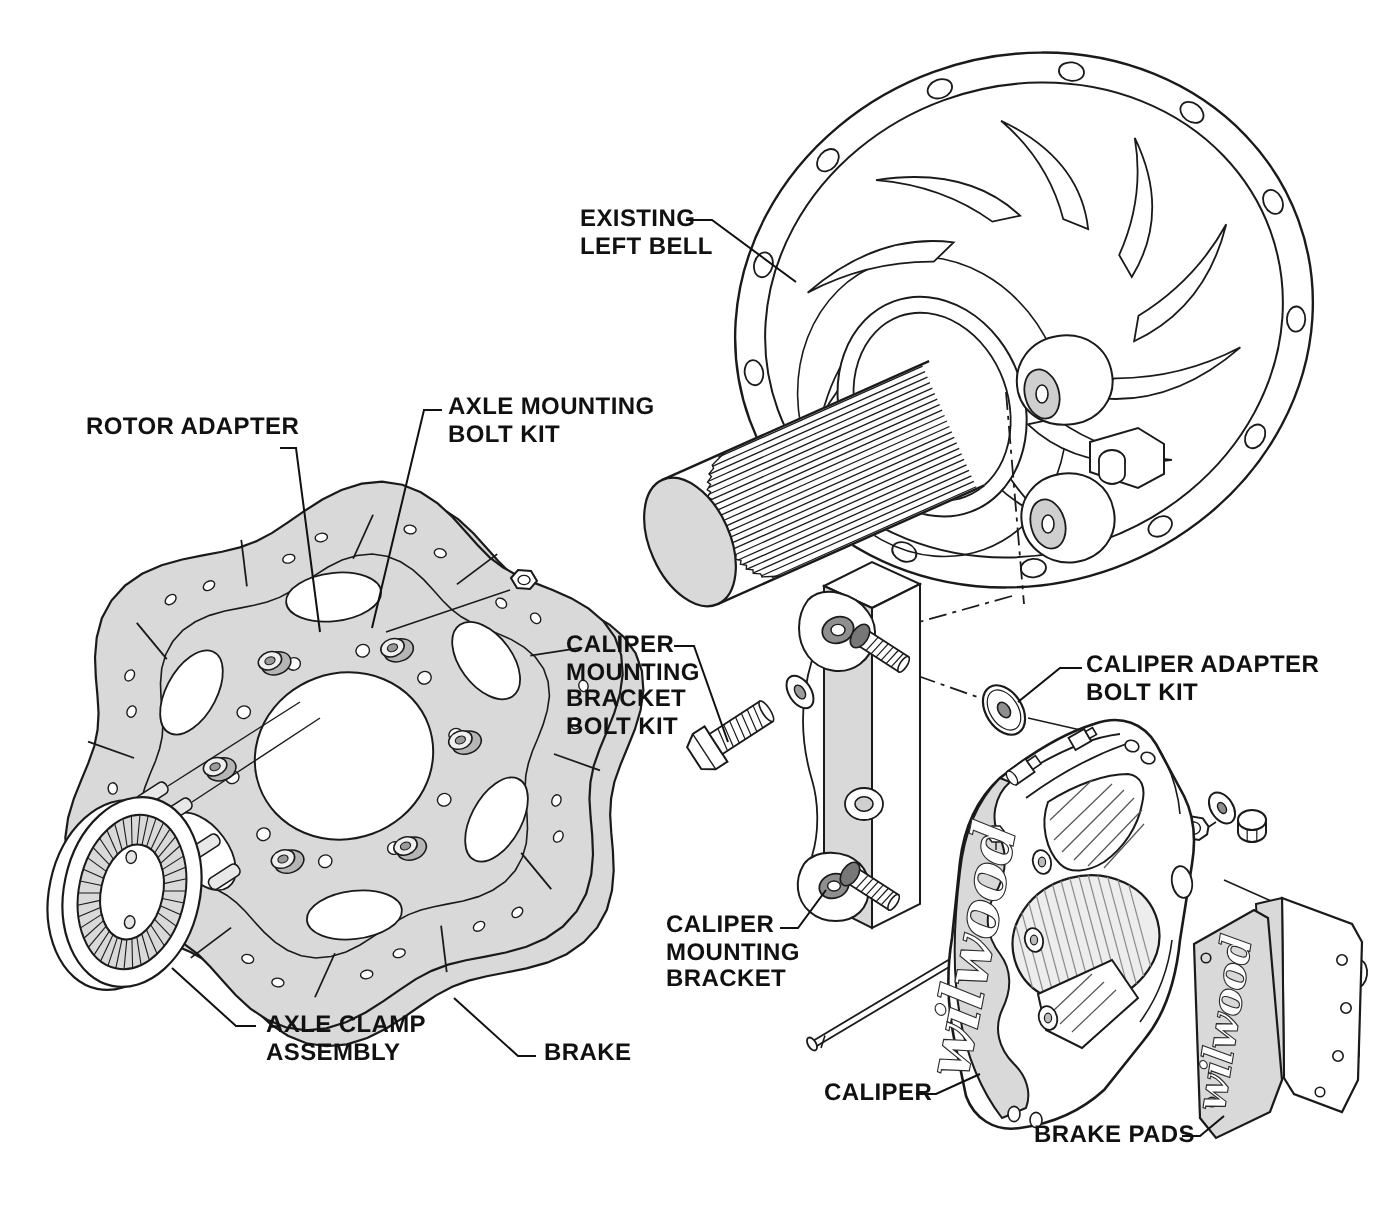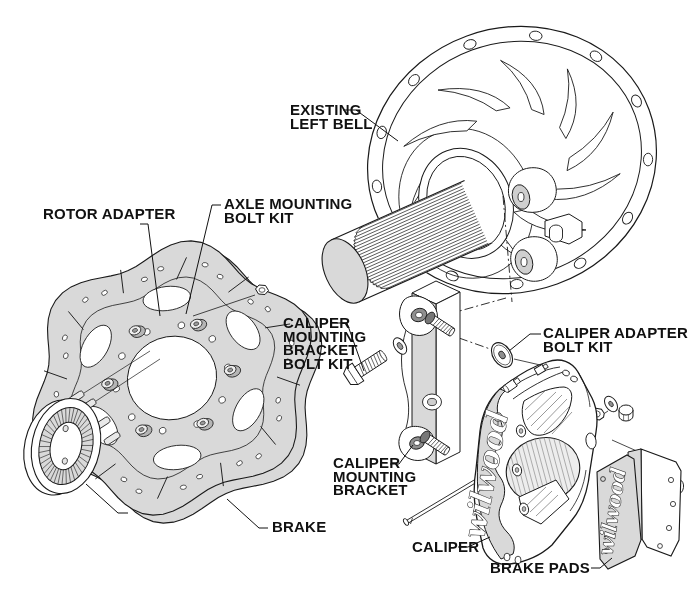--- a/index.html
+++ b/index.html
@@ -1,19 +1,19 @@
 <!DOCTYPE html>
 <html><head>
 <meta charset="utf-8">
 <style>
   html,body{margin:0;padding:0;background:#fff;}
   .stage{position:relative;width:700px;height:607px;background:#fff;overflow:hidden;
          font-family:"Liberation Sans",sans-serif;}
   .stage svg{position:absolute;left:0;top:0;}
-  .lbl{position:absolute;font-size:15px;font-weight:700;line-height:13.5px;color:#111;
+  .lbl{position:absolute;font-size:12px;font-weight:700;line-height:13.5px;color:#111;
        white-space:pre-line;letter-spacing:.2px;}
   .logo-text{font-family:"DejaVu Serif",serif;font-style:italic;font-weight:700;
              fill:#ffffff;stroke:#2a2a2a;stroke-width:.55;letter-spacing:-1px;}
 </style>
 </head>
 <body>
 
 <div class="stage">
 
 <svg id="art" width="700" height="607" viewBox="0 0 700 607">
@@ -437,16 +437,18 @@
 BOLT KIT</div>
 <div class="lbl" style="left:283px;top:316px">CALIPER
 MOUNTING
 BRACKET
 BOLT KIT</div>
 <div class="lbl" style="left:543px;top:326px">CALIPER ADAPTER
 BOLT KIT</div>
 <div class="lbl" style="left:333px;top:456px">CALIPER
 MOUNTING
 BRACKET</div>
+<div class="lbl" style="left:133px;top:506px">AXLE CLAMP
+ASSEMBLY</div>
 <div class="lbl" style="left:272px;top:520px">BRAKE</div>
 <div class="lbl" style="left:412px;top:540px">CALIPER</div>
-<div class="lbl" style="left:490px;top:561px">BRAKE PADS</div>
+<div class="lbl" style="left:517px;top:561px">BRAKE PADS</div>
 </div>
 
 </body></html>

